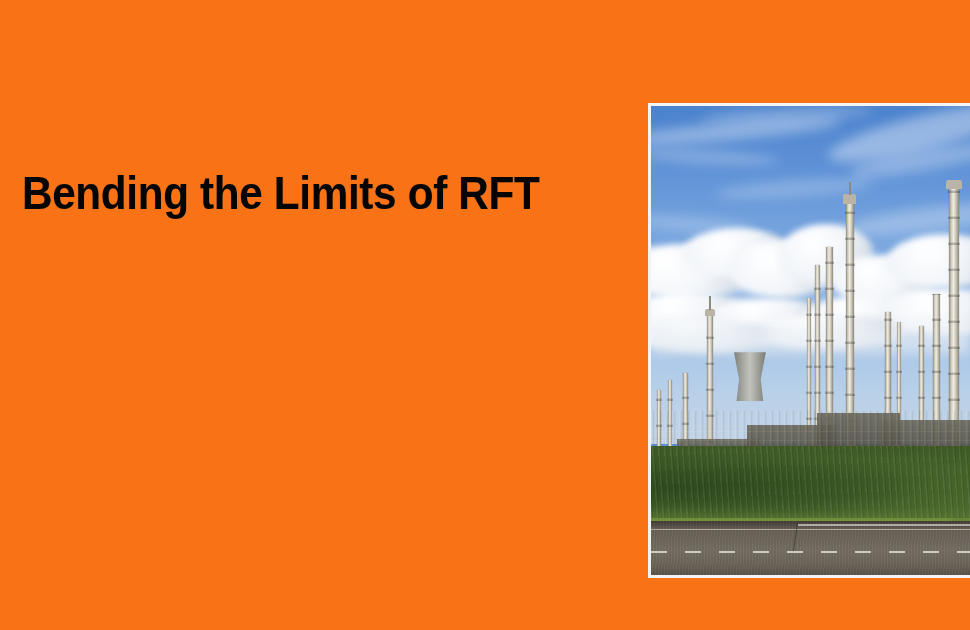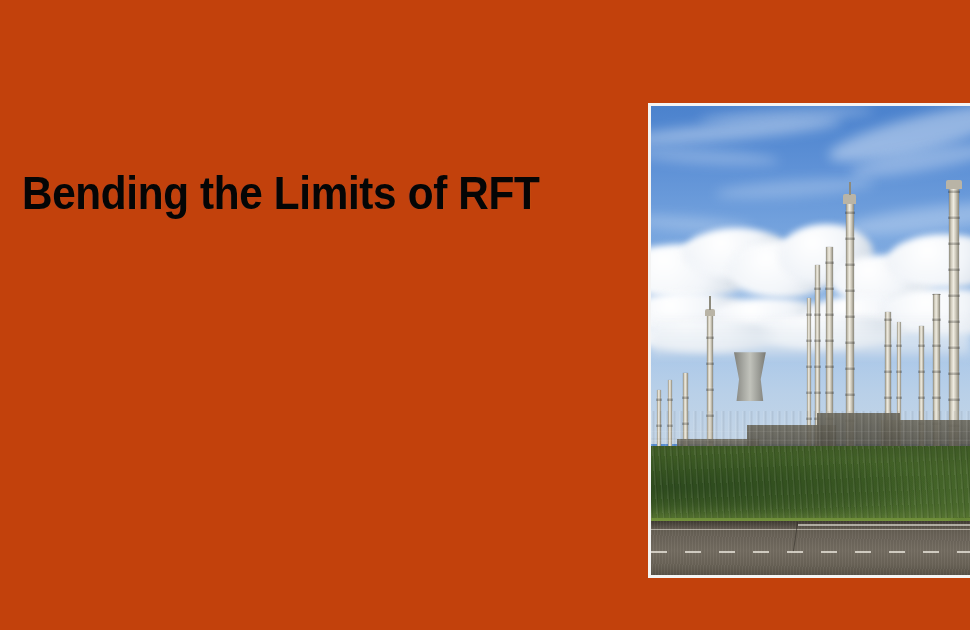--- a/index.html
+++ b/index.html
@@ -10,21 +10,21 @@
     width: 970px;
     height: 630px;
     overflow: hidden;
     font-family: "Liberation Sans", sans-serif;
   }
 
   #slide {
     position: relative;
     width: 970px;
     height: 630px;
-    background: #c2410c;
+    background: #f97316;
   }
 
   
   #slide-title {
     position: absolute;
     left: 22px;
     top: 167px;
     font-family: "Liberation Sans", sans-serif;
     font-weight: bold;
     font-size: 46px;

